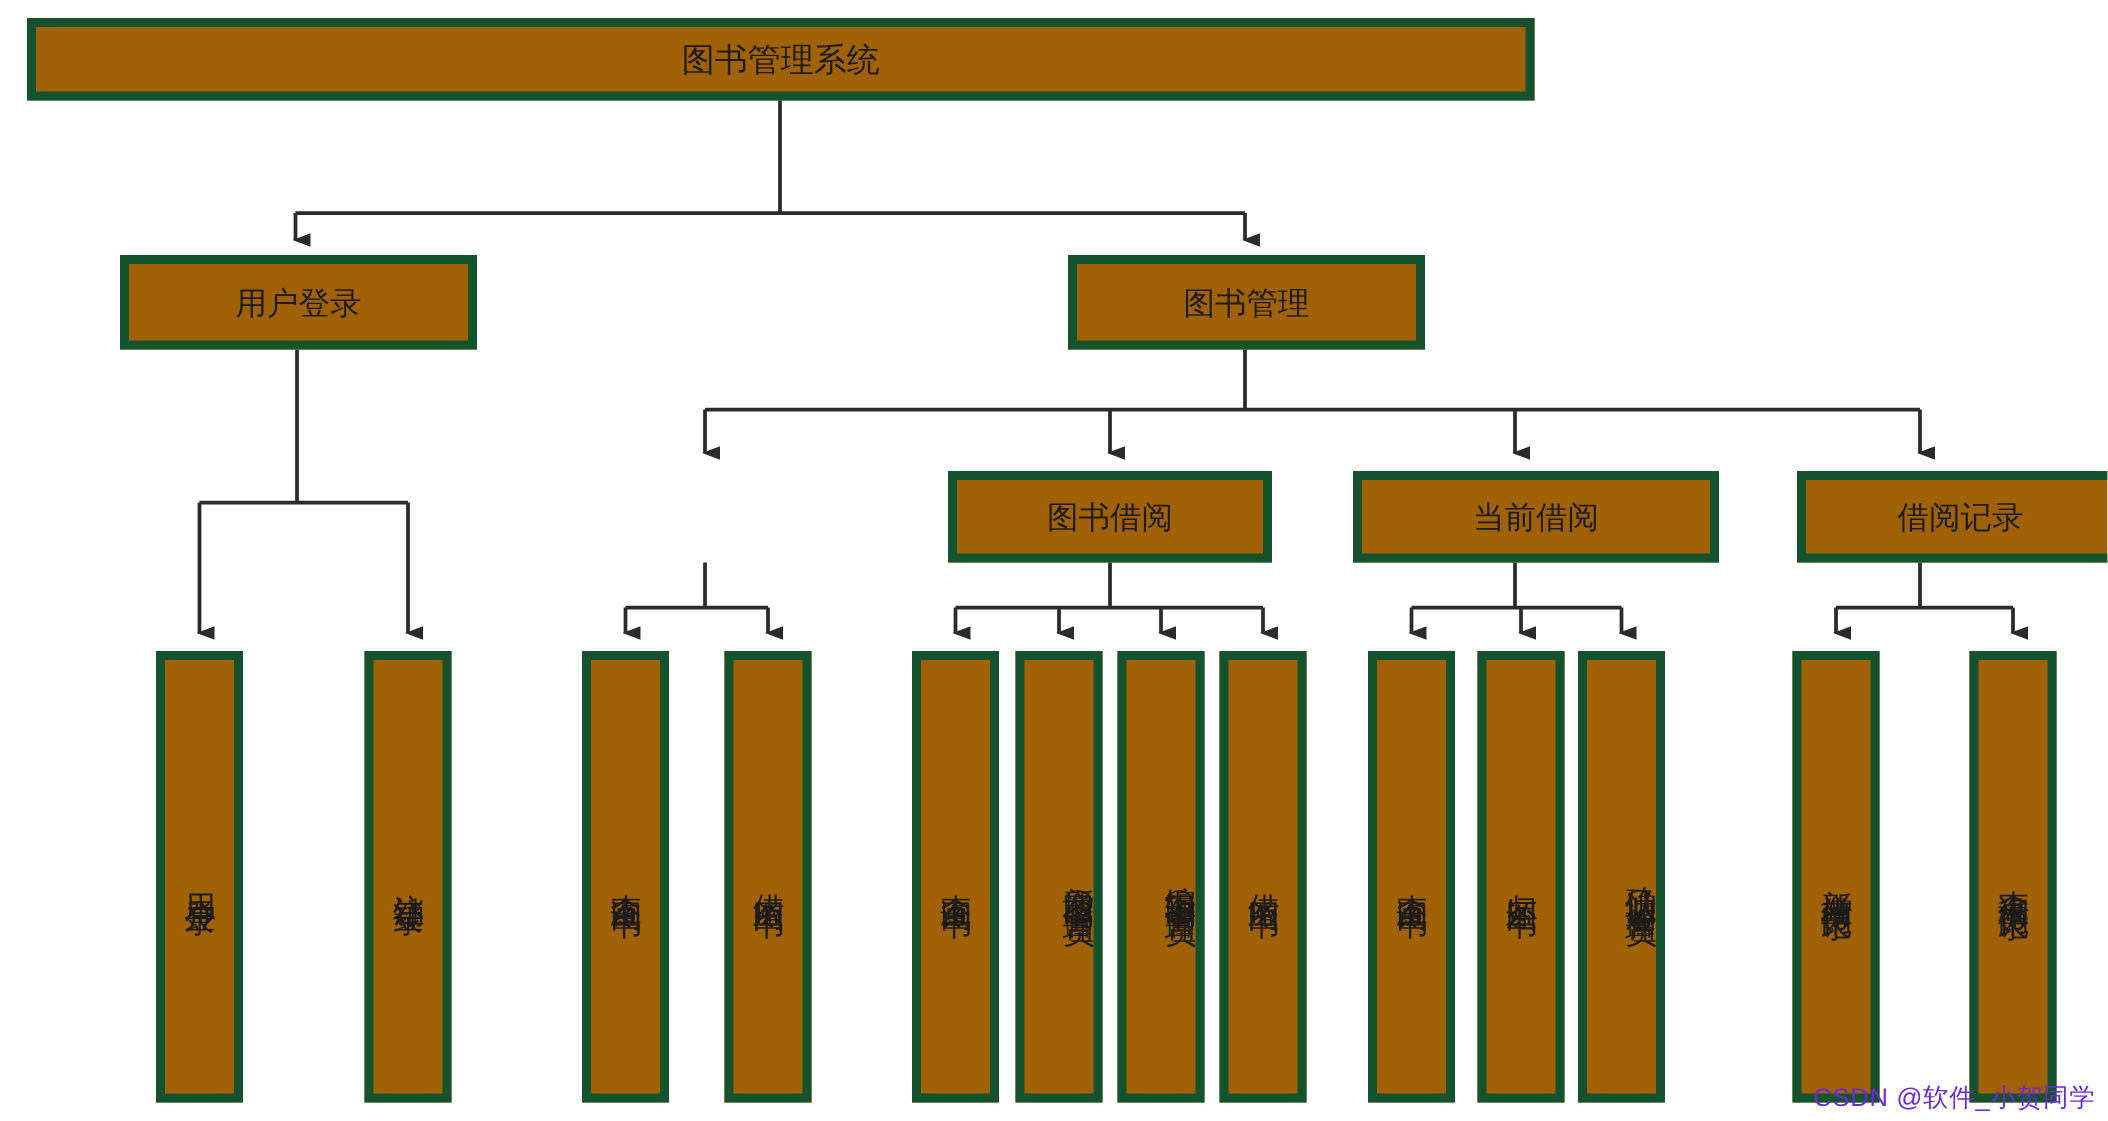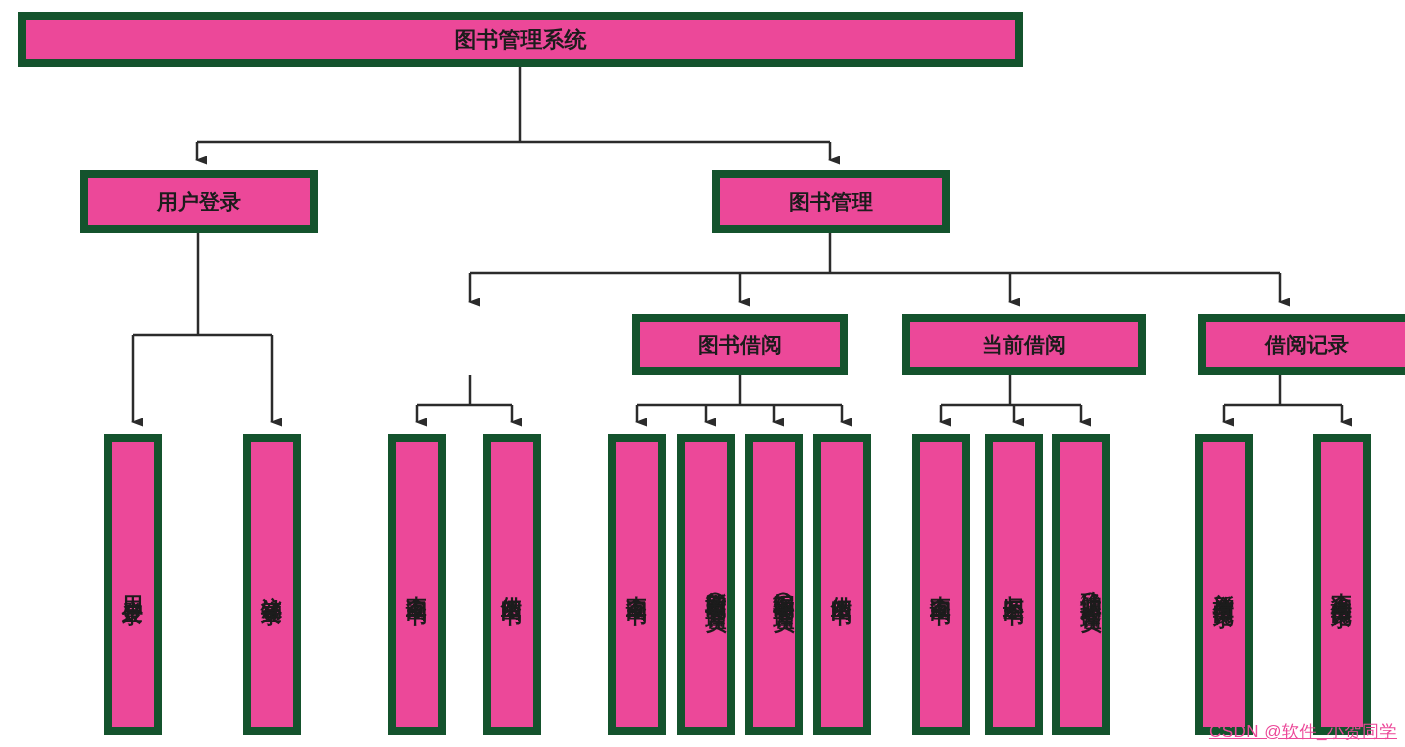--- a/index.html
+++ b/index.html
@@ -21,27 +21,26 @@
     position: absolute;
     left: 0;
     top: 0;
     width: 1405px;
     height: 747px;
     pointer-events: none;
   }
   .node {
     position: absolute;
     box-sizing: border-box;
-    border: 8px solid #14532d;
-    background: #ec4899;
+    border: 6px solid #14532d;
+    background: #a16207;
     display: flex;
     align-items: center;
     justify-content: center;
     color: #1c1c1c;
-    font-weight: bold;
   }
   .node.root {
     font-size: 22px;
   }
   .node.level2 {
     font-size: 21px;
   }
   .node.leaf {
     writing-mode: vertical-rl;
     text-orientation: upright;
@@ -58,24 +57,23 @@
   }
   .node-label {
     display: block;
     white-space: nowrap;
   }
   .watermark {
     position: absolute;
     right: 8px;
     bottom: 4px;
     font-size: 17px;
-    color: #ec4899;
+    color: #6d28d9;
     white-space: nowrap;
     letter-spacing: 0.5px;
-    text-decoration: underline;
   }
 </style>
 </head>
 <body>
 
 <div id="diagram-root">
 
   <svg class="connectors" viewBox="0 0 1405 747" xmlns="http://www.w3.org/2000/svg">
     <defs>
       <marker id="arrow" markerWidth="10" markerHeight="12" refX="4.5" refY="10" orient="auto" markerUnits="userSpaceOnUse">

